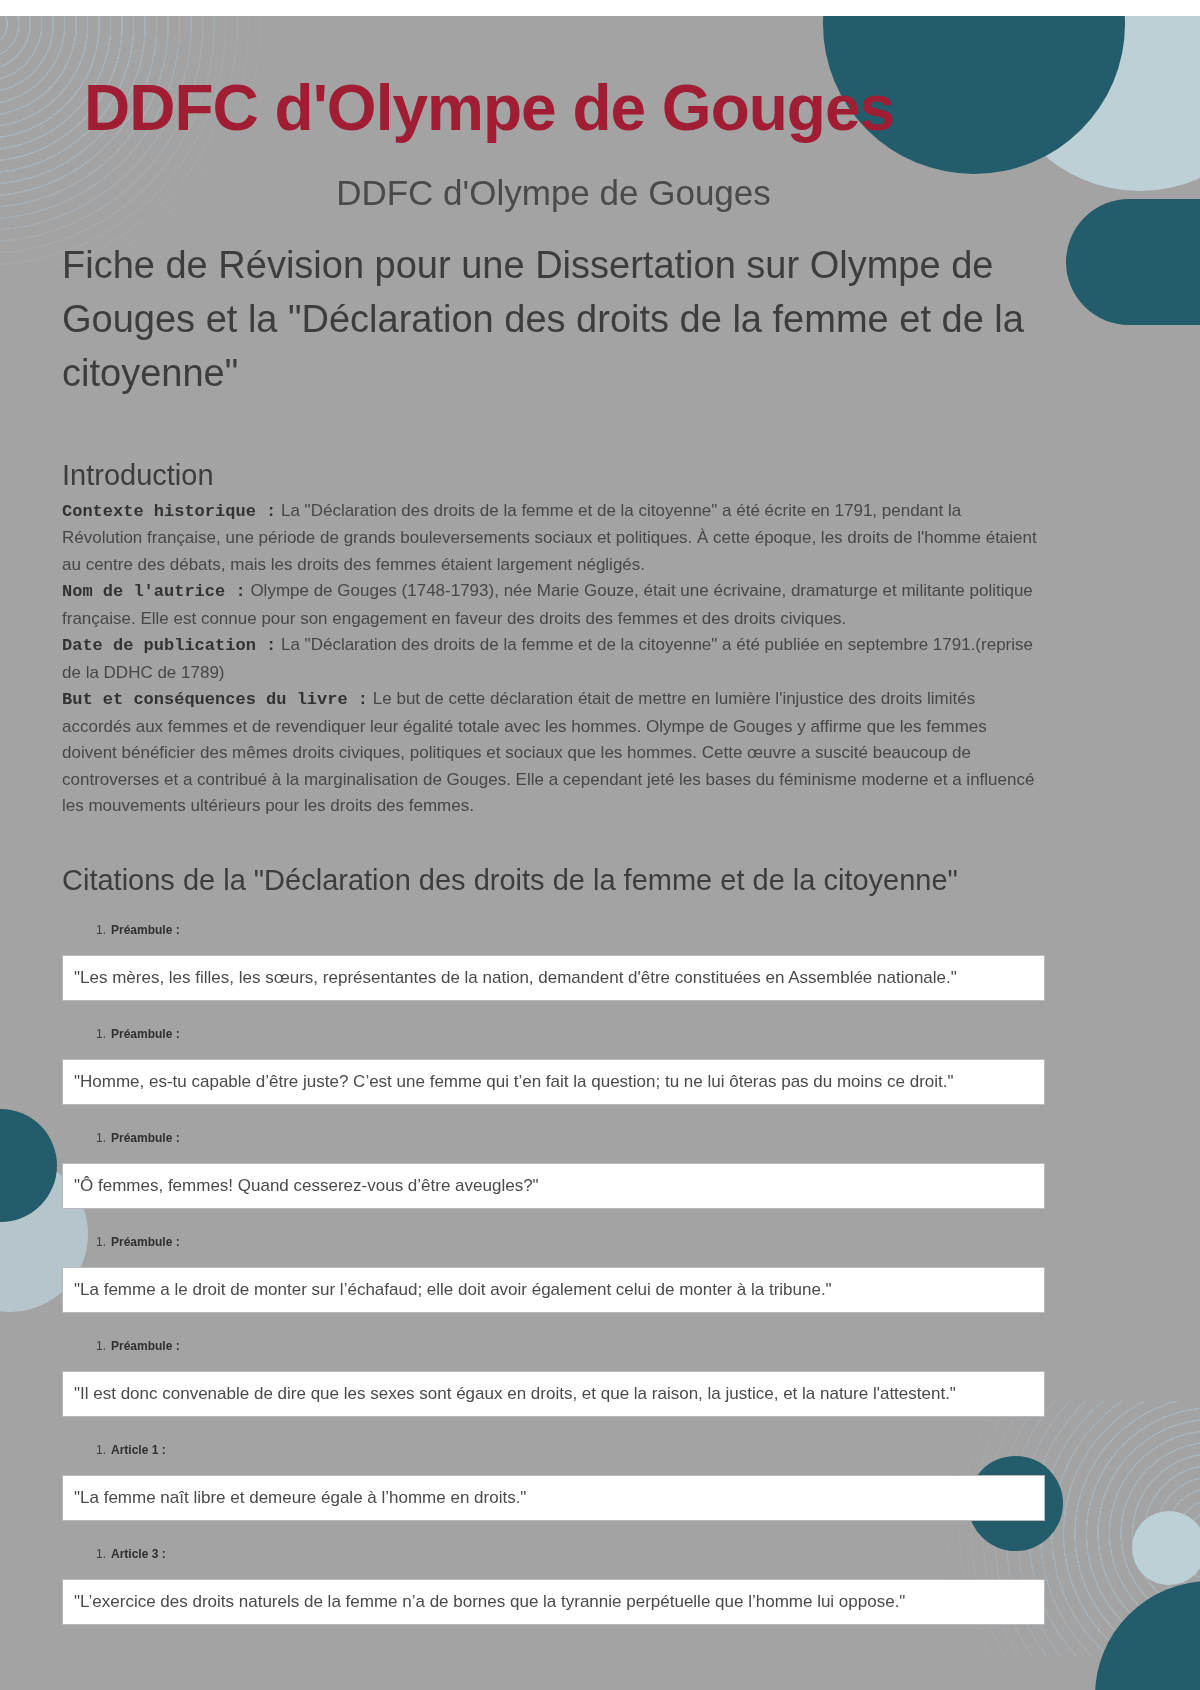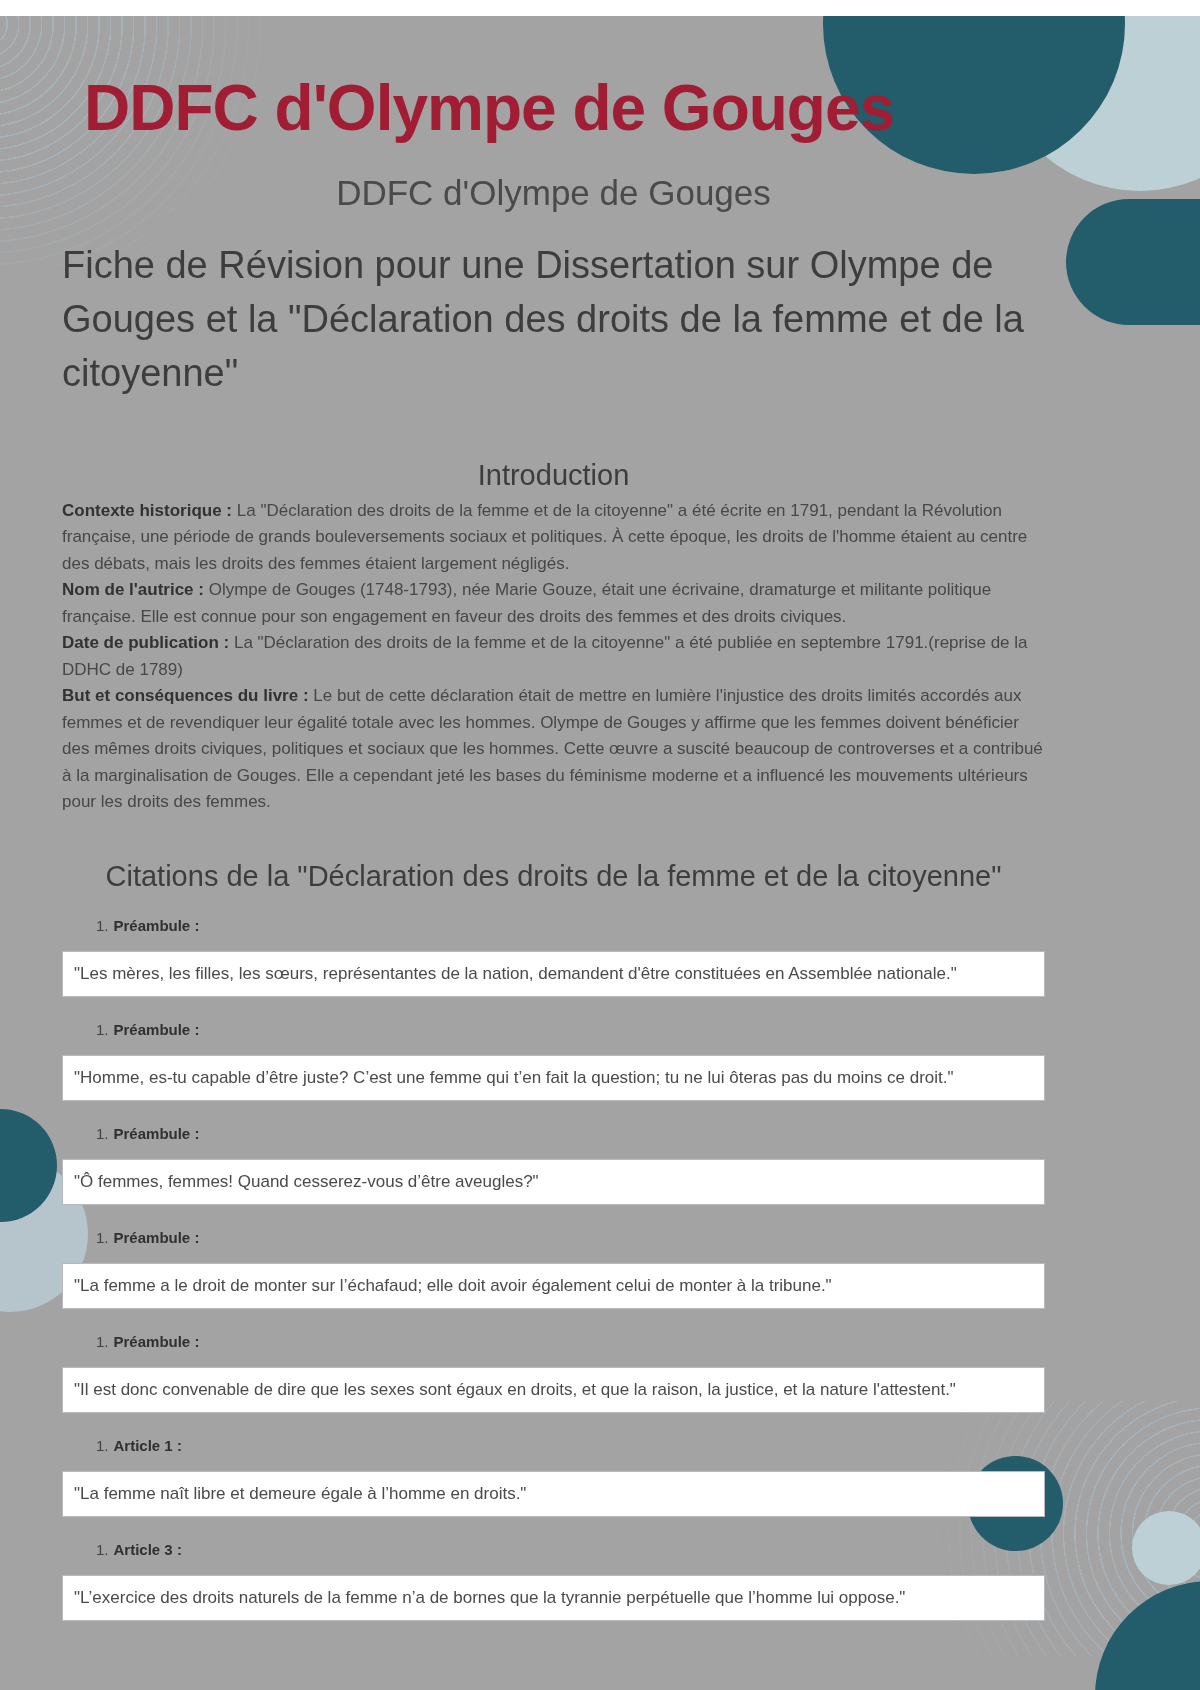--- a/index.html
+++ b/index.html
@@ -74,35 +74,34 @@
     font-size: 38px;
     font-weight: 400;
     line-height: 1.42;
     color: #3d3d3d;
   }
   h3.section-title {
     margin: 58px 0 6px 0;
     font-size: 29px;
     font-weight: 400;
     color: #3d3d3d;
-    text-align: center;
   }
   h3.section-title.citations { margin-top: 44px; }
   .body-par {
     margin: 0;
     font-size: 17px;
     line-height: 26.5px;
     color: #474747;
   }
-  .body-par strong { color: #323232; font-weight: 700; }
+  .body-par strong { color: #323232; font-weight: 700; font-family: Liberation Mono, monospace; }
   .intro-block { margin-top: 6px; }
 
   .citation-heading {
     margin: 20px 0 12px 34px;
-    font-size: 15px;
+    font-size: 12px;
     line-height: 26px;
     color: #3f3f3f;
   }
   .citation-heading .cit-num { font-weight: 400; margin-right: 5px; }
   .citation-heading .cit-label { font-weight: 700; color: #303030; }
   .quote-box {
     border: 1px solid #b7babc;
     background: #ffffff;
     padding: 9px 11px;
     font-size: 17px;

